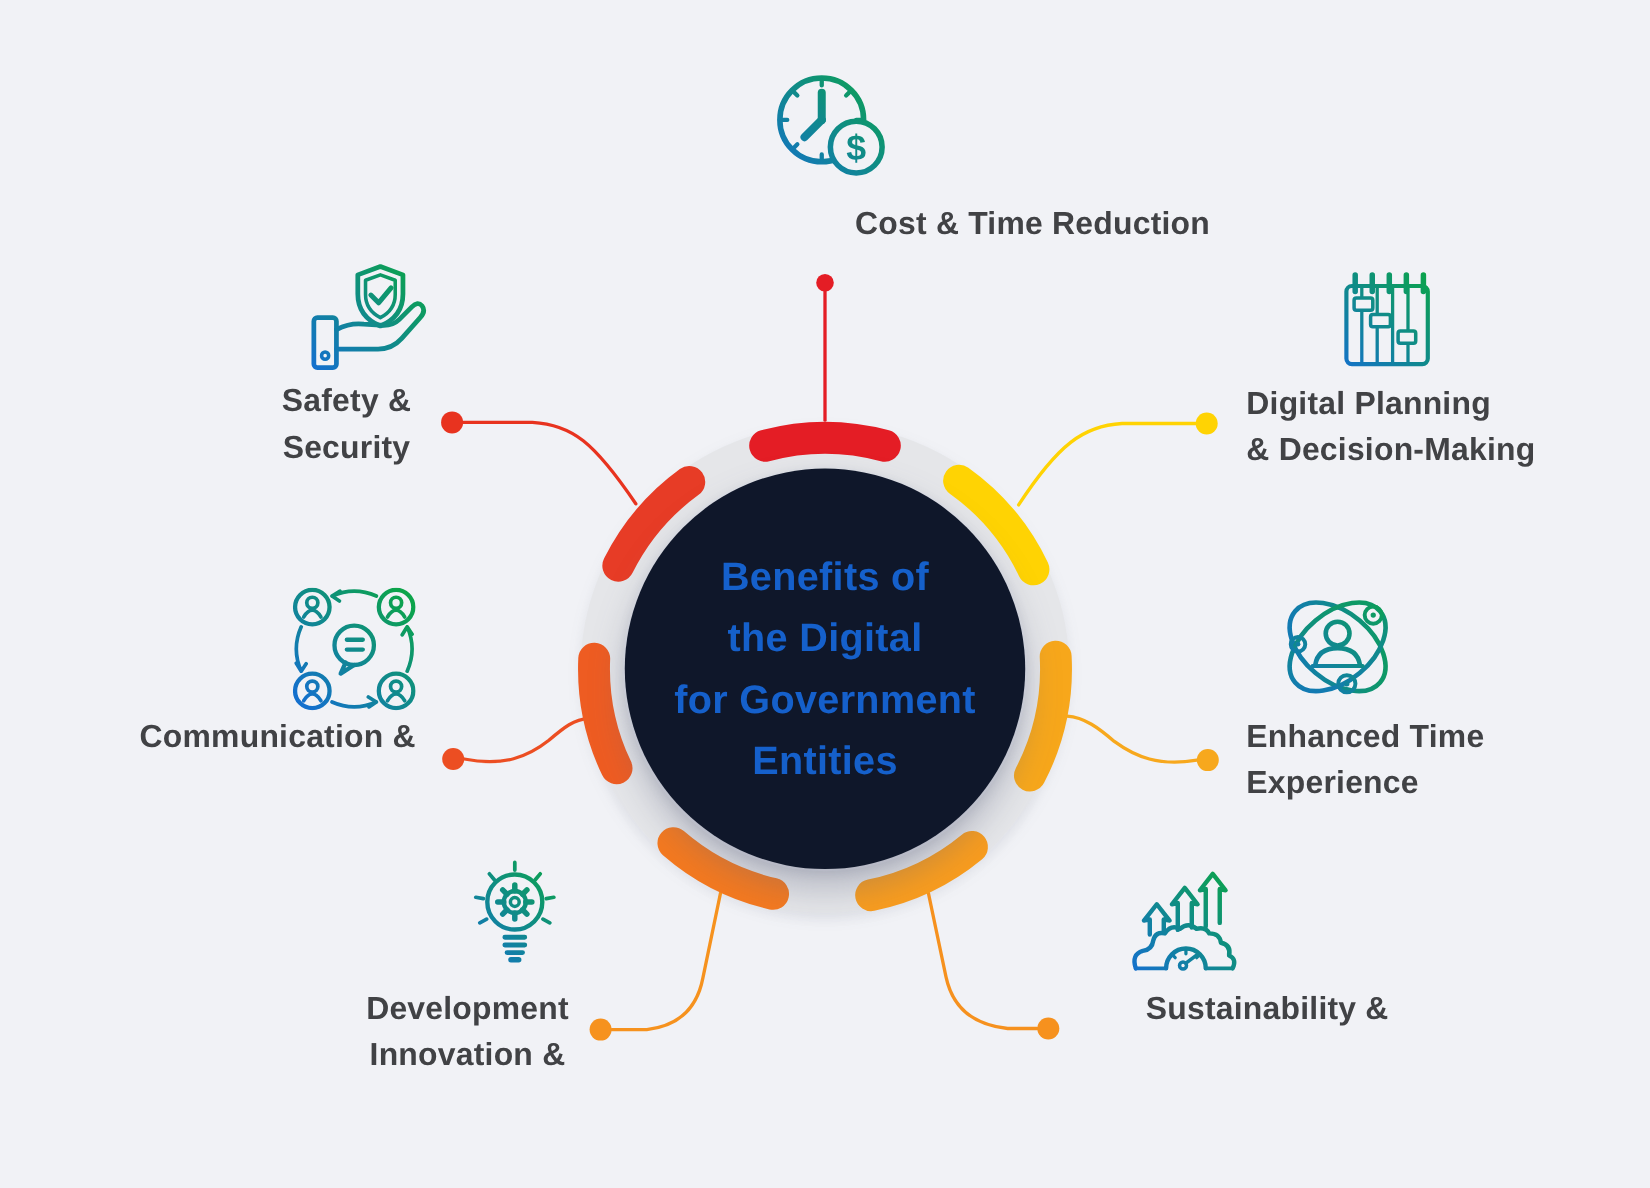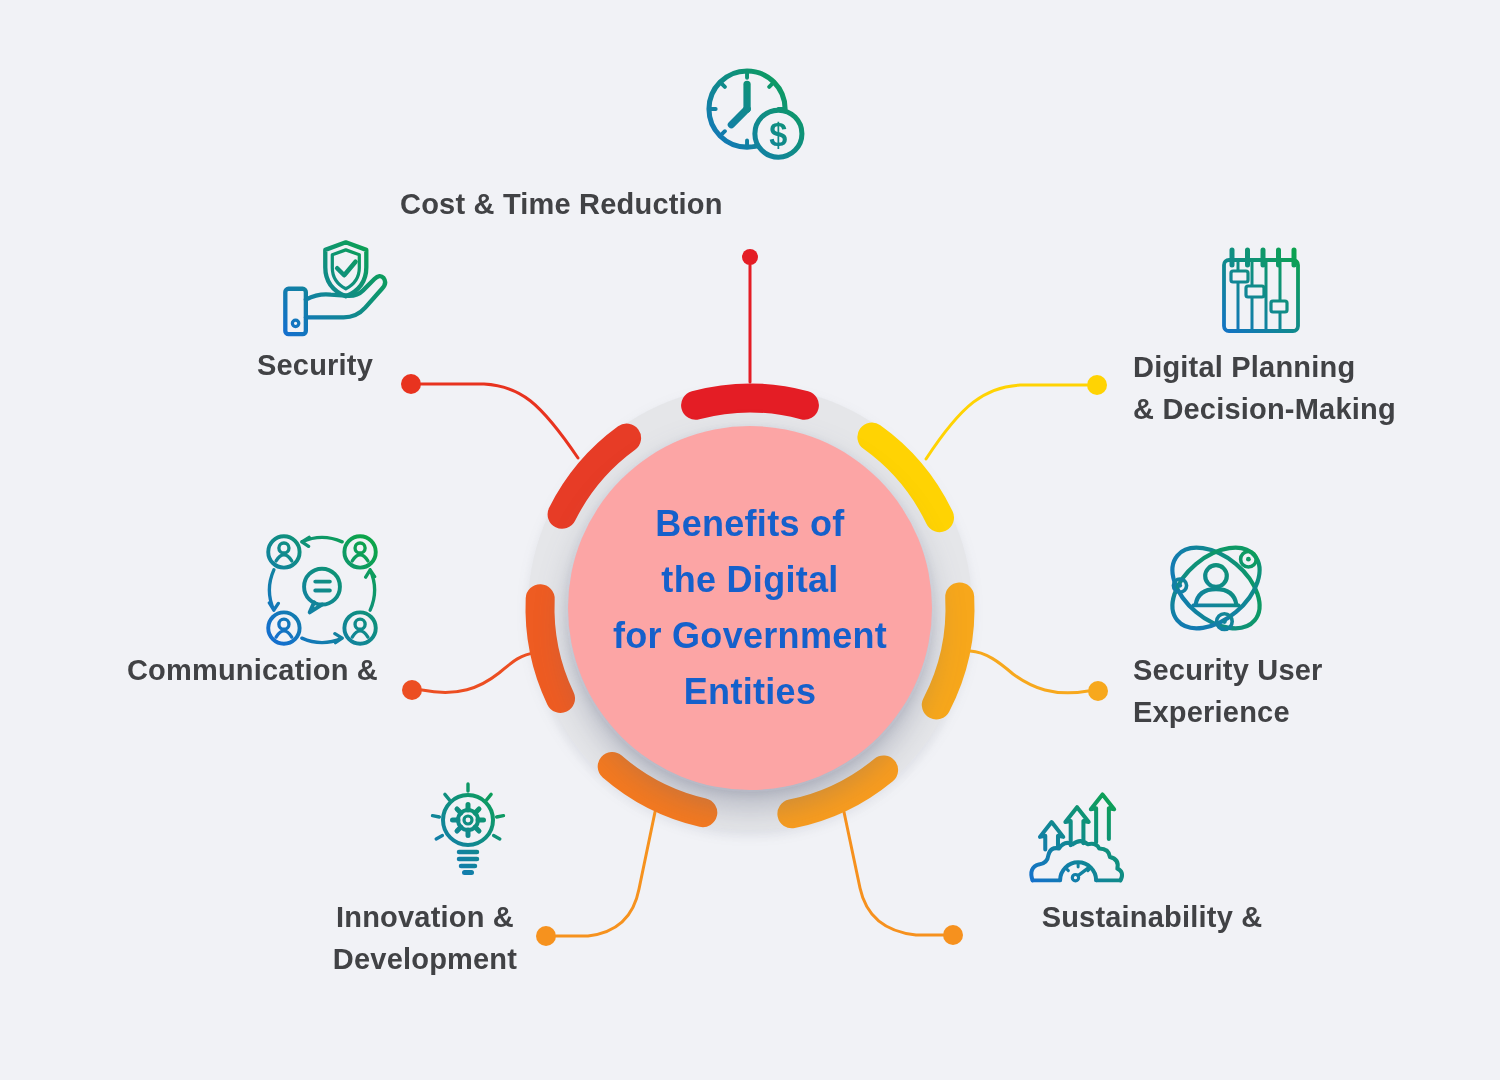--- a/index.html
+++ b/index.html
@@ -2,21 +2,21 @@
 <html style="--bg: #F1F2F6; --title: #1560CB; --label: #414245;"><head>
 <meta charset="utf-8">
 <style>
   *{margin:0;padding:0;box-sizing:border-box}
   html,body{background:var(--bg,#F1F2F6)}
   body{font-family:"Liberation Sans",sans-serif}
   .canvas{position:relative;width:1500px;height:1080px;background:var(--bg,#F1F2F6);overflow:hidden}
   .ring-svg{position:absolute;left:0;top:0}
   .white-circle{
     position:absolute;left:568px;top:426px;width:364px;height:364px;border-radius:50%;
-    background:#fca5a5;
+    background:#0f172a;
     box-shadow:0 18px 32px rgba(95,100,125,.35),0 4px 10px rgba(95,100,125,.16);
     display:flex;align-items:center;justify-content:center;z-index:3}
   .center-title{display:flex;flex-direction:column;text-align:center;
     color:var(--title,#1560CB);font-weight:700;font-size:36px;line-height:56px;letter-spacing:.3px}
   .label{position:absolute;color:var(--label,#414245);font-weight:700;font-size:29px;line-height:42px;letter-spacing:.2px;z-index:4}
   .label span{display:block}
   .icon{position:absolute;z-index:4}
   .icon .dollar{font-family:"Liberation Sans",sans-serif;font-size:29px;font-weight:bold}
 </style>
 </head>
@@ -199,44 +199,45 @@
       <path d="M9 89 H35 M69 89 H92" stroke-width="3.4"></path>
       <g>
         <path d="M35 89 A17 17 0 0 1 69 89"></path>
         <path d="M52 72.5 V76.5 M40 77 L42.8 79.8 M64 77 L61.2 79.8" stroke-width="2.8"></path>
         <circle cx="49.5" cy="86.5" r="3" stroke-width="3"></circle>
         <path d="M52 84.5 L62 77" stroke-width="3.2"></path>
       </g>
     </g>
   </svg>
 
-  <div class="label" style="left:400px;top:183px;width:700px;text-align:left">
+  <div class="label" style="left:400px;top:183px;width:700px;text-align:right">
     <span>Cost &amp; Time Reduction</span>
   </div>
 
   <div class="label" style="left:165px;top:344px;width:300px;text-align:center">
+    <span>Safety &amp;</span>
     <span>Security</span>
   </div>
 
   <div class="label" style="left:60px;top:649px;width:318px;text-align:right">
     <span>Communication &amp;</span>
   </div>
 
   <div class="label" style="left:255px;top:896px;width:340px;text-align:center">
+    <span>Development</span>
     <span>Innovation &amp;</span>
-    <span>Development</span>
   </div>
 
   <div class="label" style="left:1133px;top:346px;width:360px;text-align:left">
     <span>Digital Planning</span>
     <span>&amp; Decision-Making</span>
   </div>
 
   <div class="label" style="left:1133px;top:649px;width:330px;text-align:left">
-    <span>Security User</span>
+    <span>Enhanced Time</span>
     <span>Experience</span>
   </div>
 
   <div class="label" style="left:982px;top:896px;width:340px;text-align:center">
     <span>Sustainability &amp;</span>
   </div>
 
 </div>
 
 </body></html>

